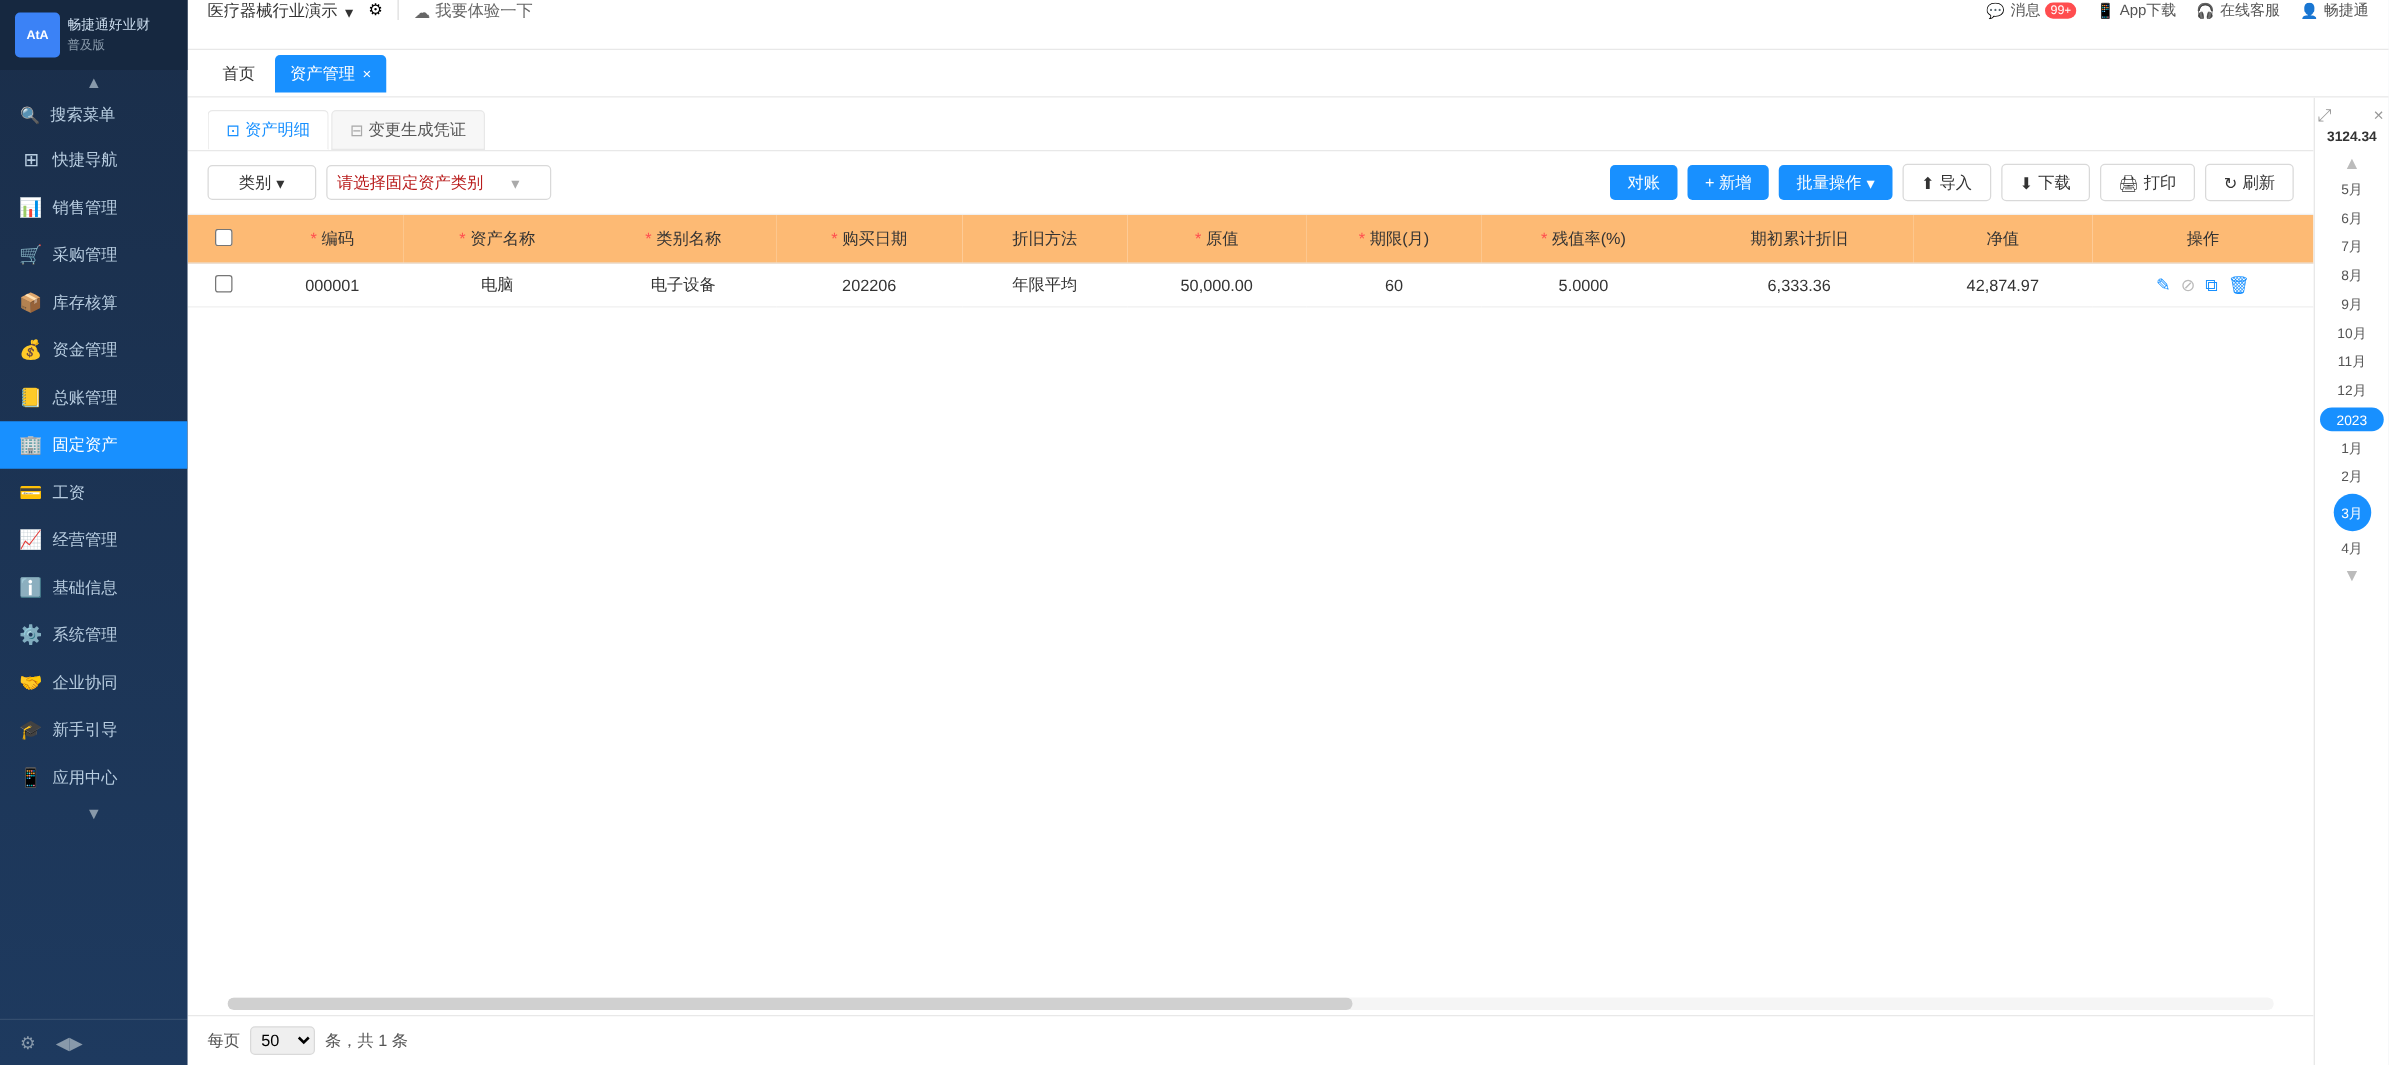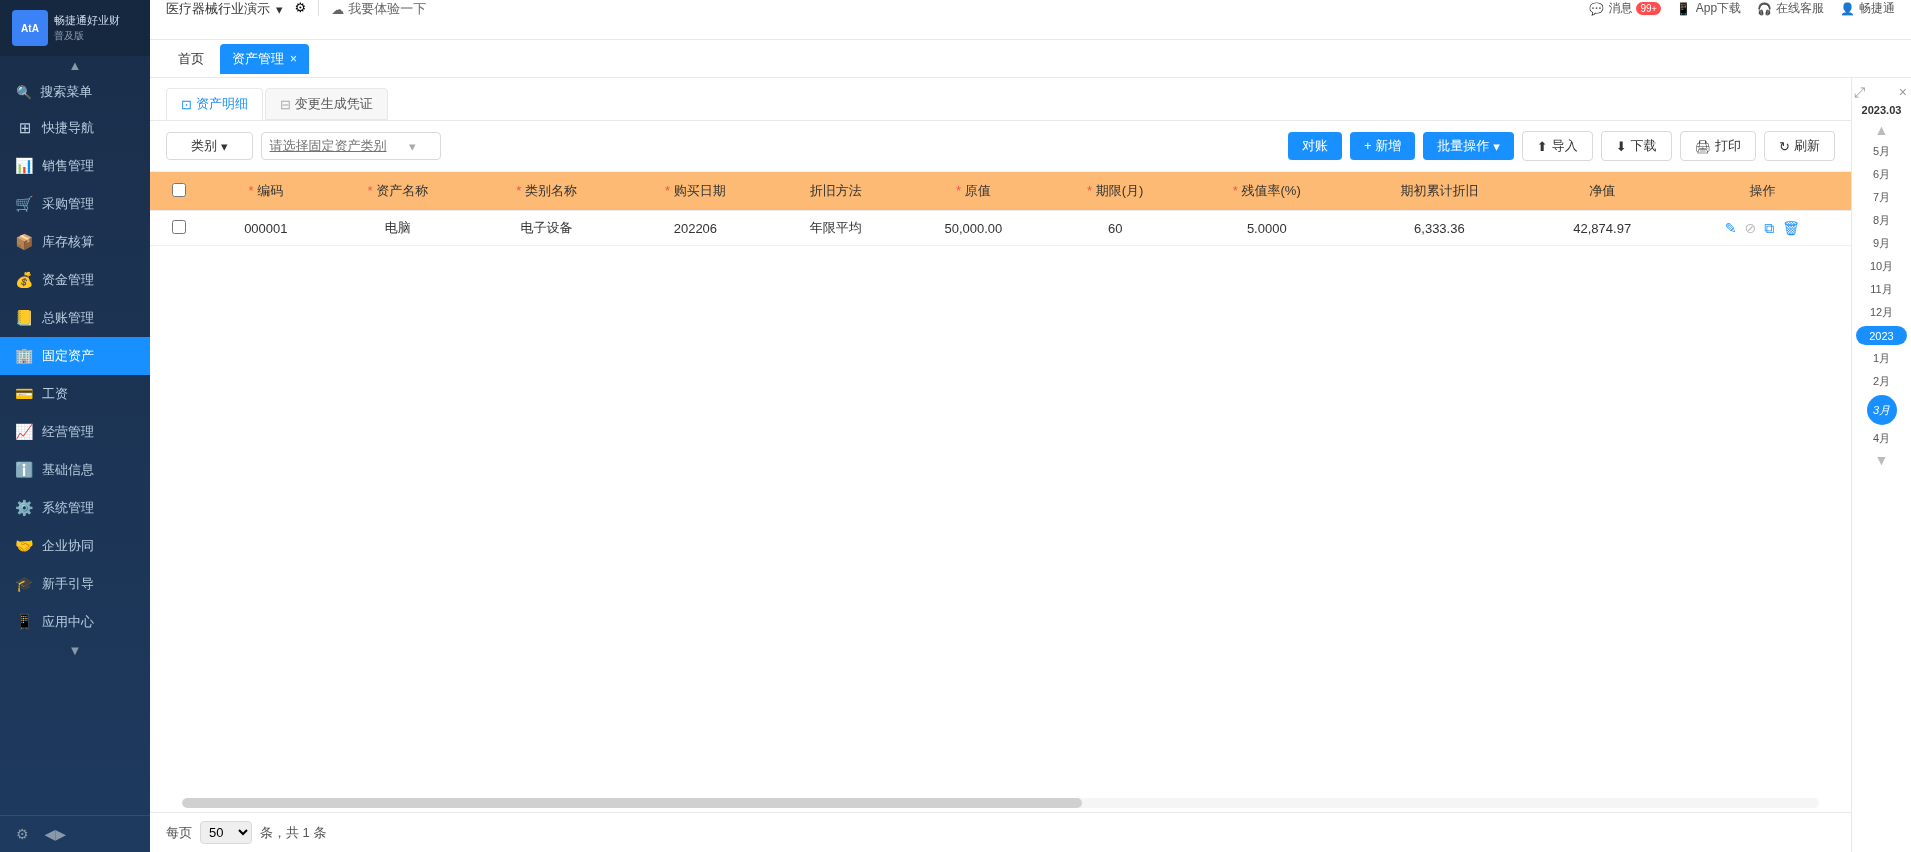--- a/index.html
+++ b/index.html
@@ -508,21 +508,21 @@
           <span>变更生成凭证</span>
         </div>
       </div>
 
       <div class="toolbar">
         <div class="filter-select">
           <span>类别</span>
           <span>▾</span>
         </div>
         <div class="filter-input">
-          <span style="color:#737373;text-decoration:underline;">请选择固定资产类别</span>
+          <span style="color:#b91c1c;">请选择固定资产类别</span>
           <span>▾</span>
         </div>
         <div class="toolbar-right">
           <button class="btn btn-primary">对账</button>
           <button class="btn btn-primary">+ 新增</button>
           <button class="btn btn-batch">
             <span>批量操作</span>
             <span>▾</span>
           </button>
           <button class="btn btn-default">
@@ -604,21 +604,21 @@
         </select>
         <span>条，共 1 条</span>
       </div>
     </div>
 
     <div class="right-panel">
       <span class="right-panel-expand">⤢</span>
       <span class="right-panel-close">×</span>
 
       <div style="margin-top:18px;">
-        <div class="right-panel-header">2023.03</div>
+        <div class="right-panel-header">3124.34</div>
       </div>
 
       <div class="scroll-arrow">▲</div>
 
       <div class="calendar-month">5月</div>
       <div class="calendar-month">6月</div>
       <div class="calendar-month">7月</div>
       <div class="calendar-month">8月</div>
       <div class="calendar-month">9月</div>
       <div class="calendar-month">10月</div>
@@ -626,21 +626,21 @@
       <div class="calendar-month">12月</div>
 
       <div style="width:calc(100% - 8px); margin: 2px 4px; background:#1890ff; border-radius:10px; text-align:center; padding:2px 0;">
         <span style="font-size:11px; color:#fff;">2023</span>
       </div>
 
       <div class="calendar-month">1月</div>
       <div class="calendar-month">2月</div>
 
       <div style="display:flex; justify-content:center; width:100%;">
-        <div style="width:30px; height:30px; border-radius:50%; background:#1890ff; color:#fff; display:flex; align-items:center; justify-content:center; font-size:11px; cursor:pointer; margin:2px auto;font-style:italic;">3月</div>
+        <div style="width:30px; height:30px; border-radius:50%; background:#1890ff; color:#fff; display:flex; align-items:center; justify-content:center; font-size:11px; cursor:pointer; margin:2px auto;">3月</div>
       </div>
 
       <div class="calendar-month">4月</div>
 
       <div class="scroll-arrow">▼</div>
     </div>
   </div>
 </div>
 
 </body></html>

